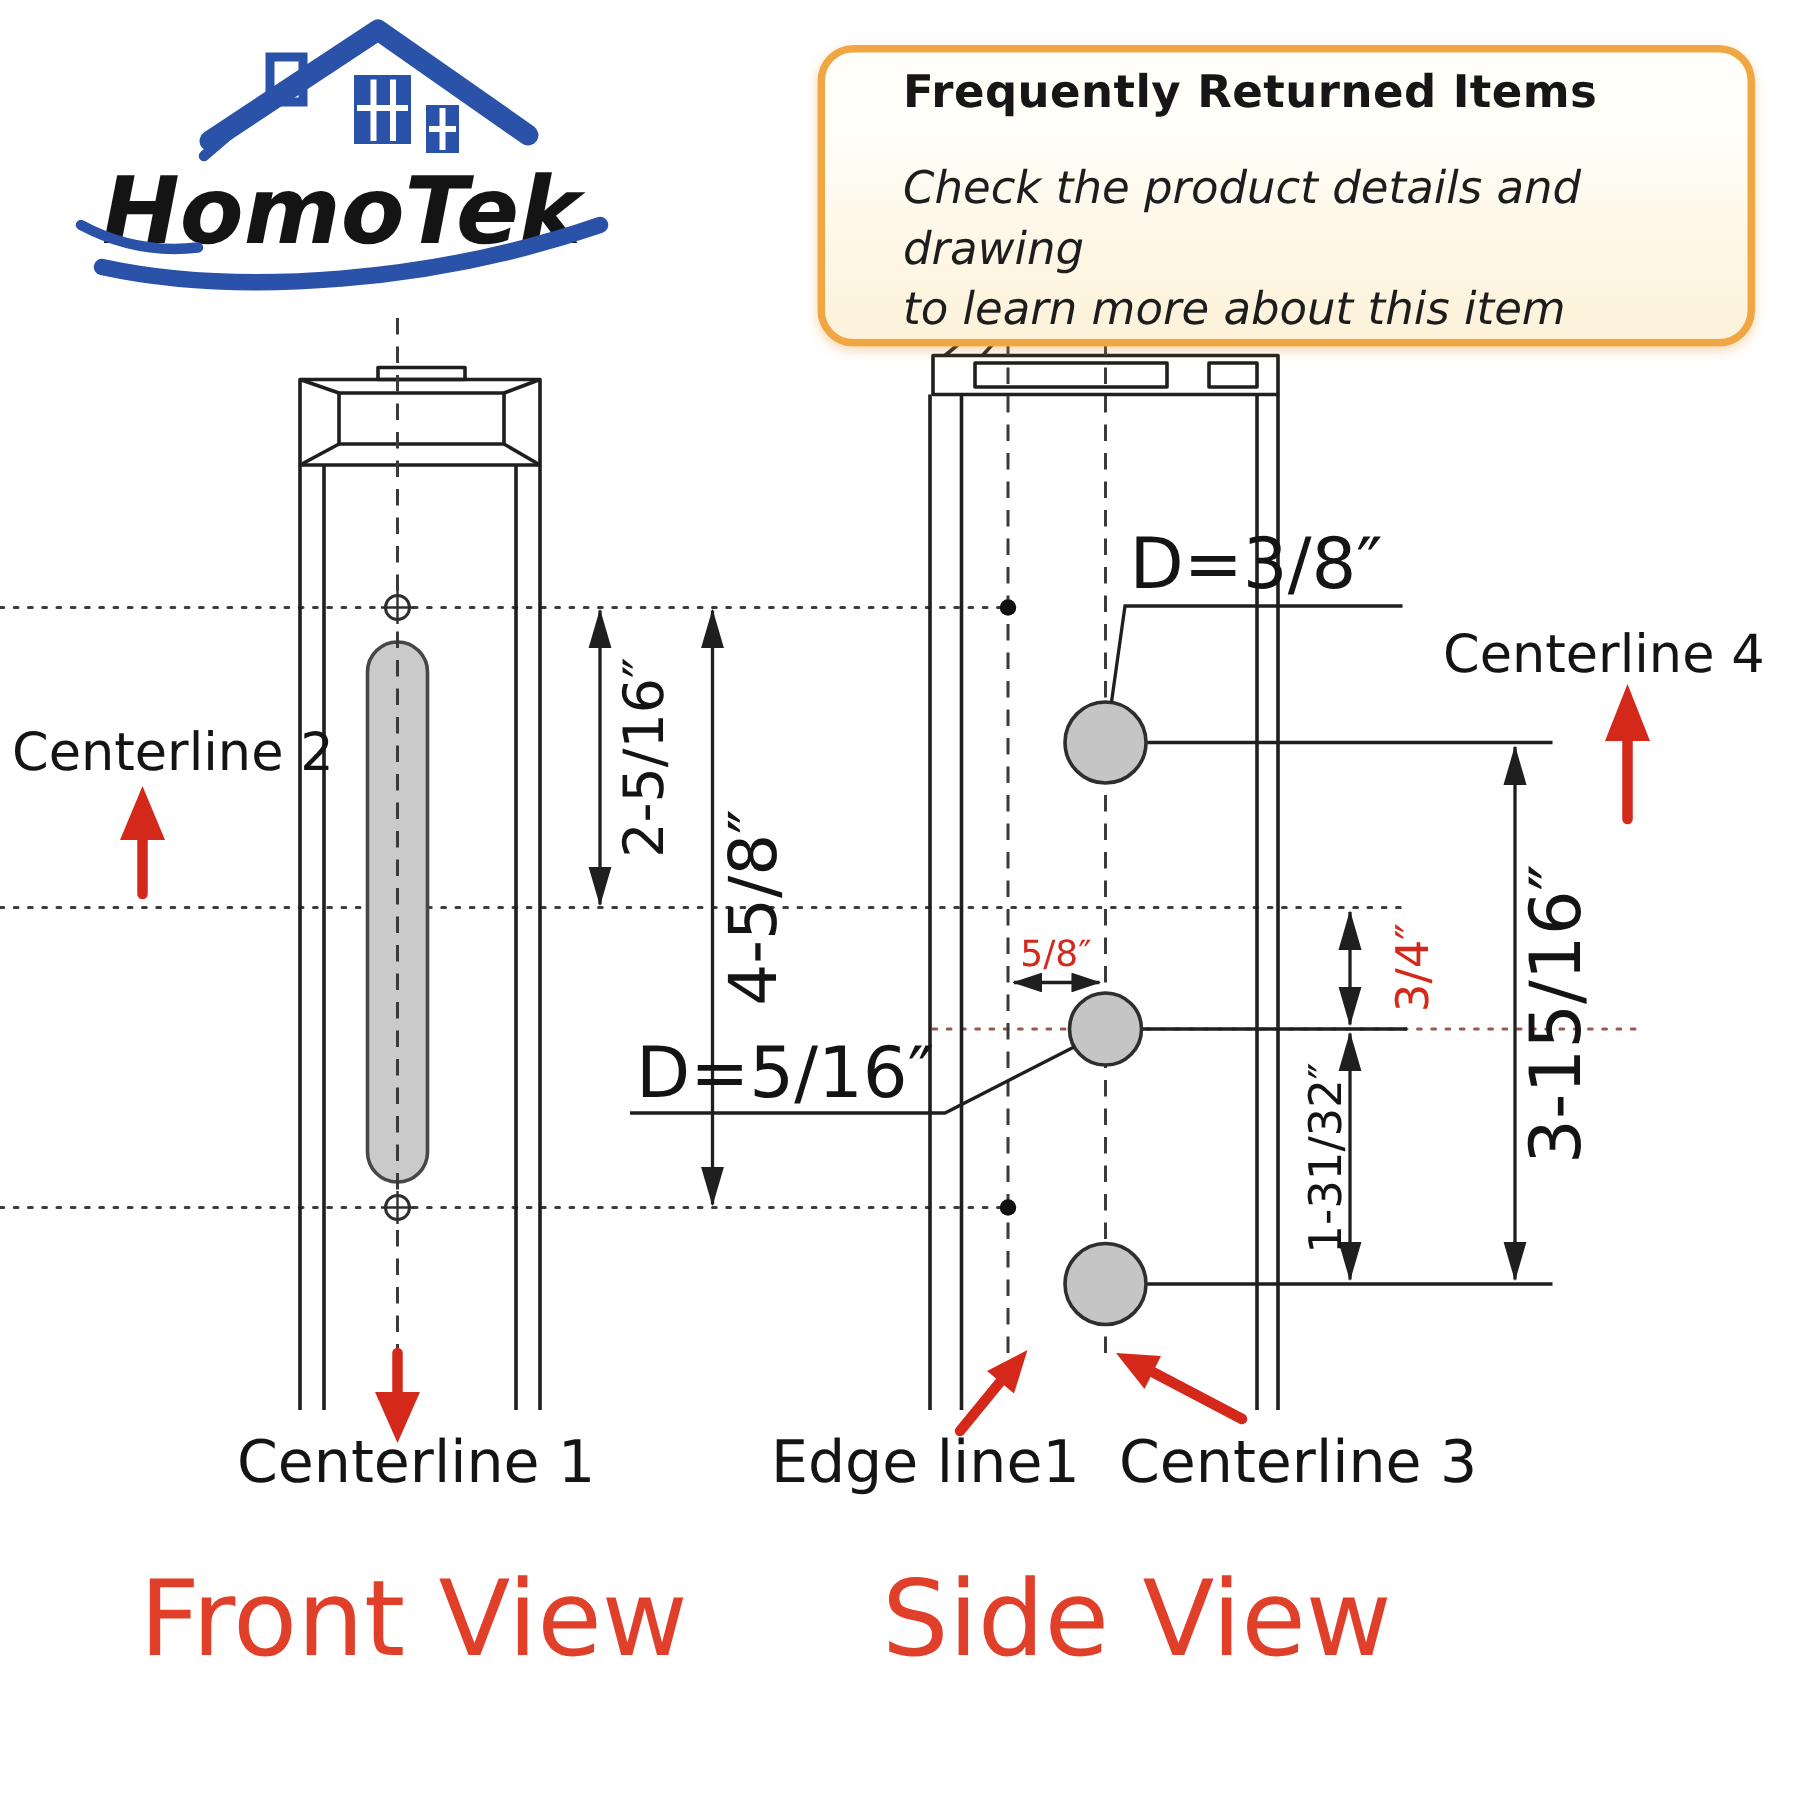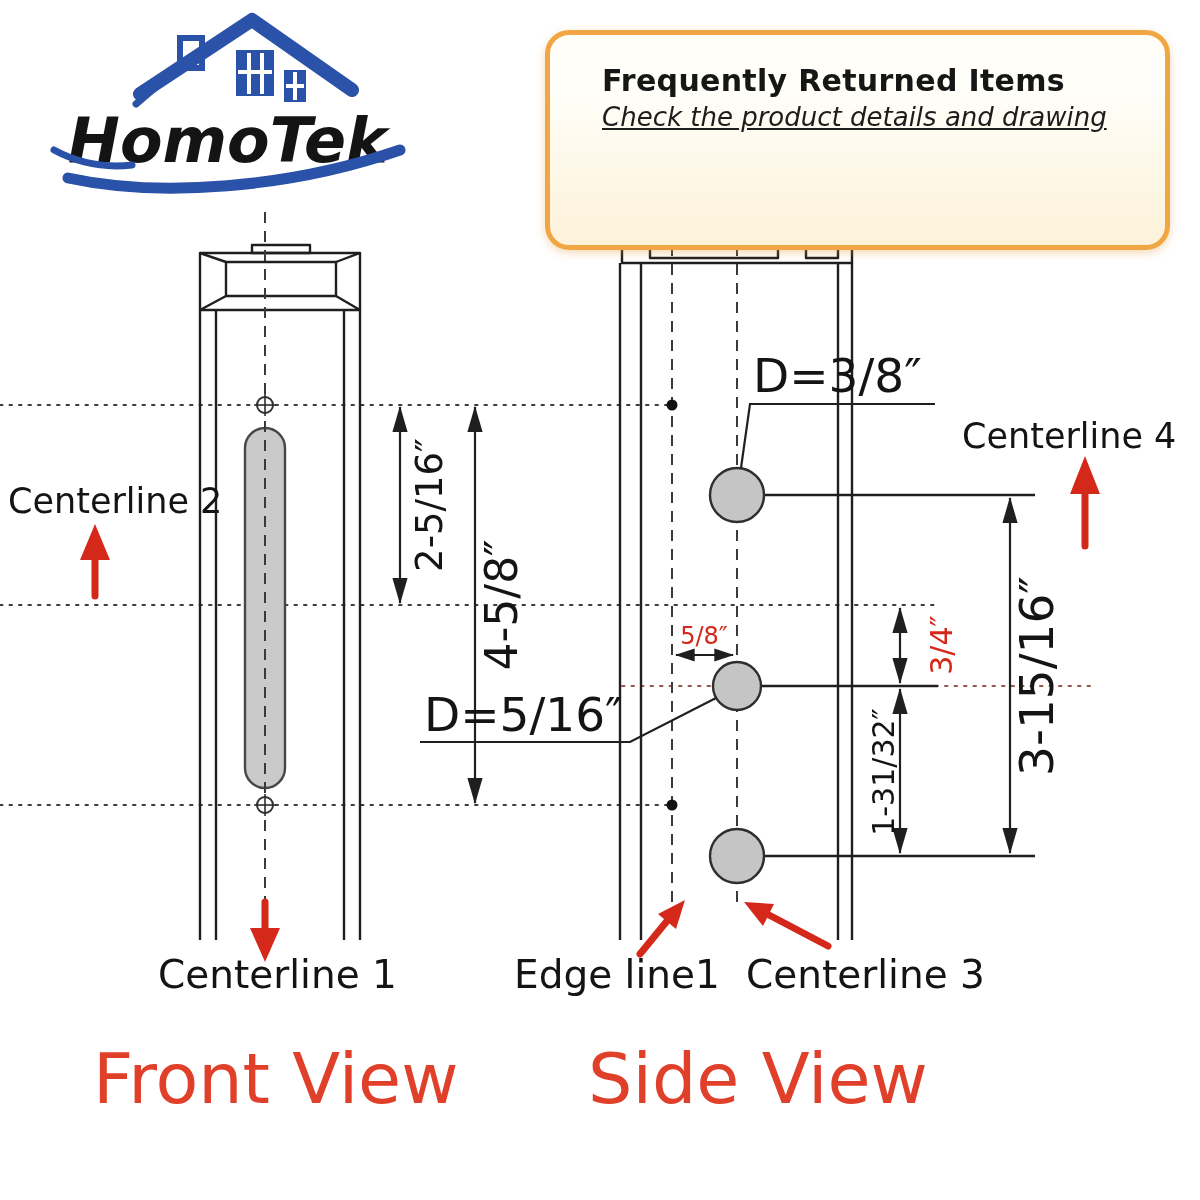--- a/index.html
+++ b/index.html
@@ -31,23 +31,23 @@
   .logo .blue-thin{stroke:#2a52a8;fill:none;stroke-linecap:round;}
   .logo .blue-fill{fill:#2a52a8;stroke:none;}
   .logo .pane{stroke:#ffffff;stroke-width:4;}
   .logo .swoosh{stroke:#2a52a8;fill:none;stroke-linecap:round;}
 
   
   .callout{position:absolute;left:545px;top:30px;width:545px;height:182px;
     border:5px solid #f0a743;border-radius:24px;
     background:linear-gradient(180deg,#fffef9 25%,#fdf2d9 100%);
     box-shadow:0 3px 8px rgba(224,150,50,0.35);
-    padding:28px 18px 0 52px;}
+    padding:9px 18px 0 52px;}
   .callout-title{font-size:30px;font-weight:bold;color:#161616;letter-spacing:0.3px;}
-  .callout-body{font-size:26px;font-style:italic;color:#1d1d1d;margin-top:2px;line-height:1.35;text-decoration:underline;}
+  .callout-body{font-size:30px;font-style:italic;color:#1d1d1d;margin-top:27px;line-height:1.35;}
 </style>
 </head>
 <body>
 
 <svg class="drawing" width="1200" height="1200" viewBox="0 0 1200 1200">
   <defs>
     <marker id="ah" viewBox="0 0 12 7" refX="11.5" refY="3.5" markerWidth="12" markerHeight="7" orient="auto-start-reverse">
       <path d="M0 0 L12 3.5 L0 7 Z" fill="#1f1f1f"></path>
     </marker>
     <marker id="ah-s" viewBox="0 0 9 6" refX="8.5" refY="3" markerWidth="9" markerHeight="6" orient="auto-start-reverse">
@@ -187,14 +187,15 @@
       <path class="swoosh" d="M28 172 C120 192 250 182 360 144" stroke-width="11"></path>
       <path class="swoosh" d="M14 144 C40 158 66 162 92 159" stroke-width="7"></path>
     </g>
   </svg>
 </div>
 
 <div class="callout">
   <div class="callout-title">Frequently Returned Items</div>
   <div class="callout-body">
     <div>Check the product details and drawing</div>
+    <div>to learn more about this item</div>
   </div>
 </div>
 
 </body></html>

